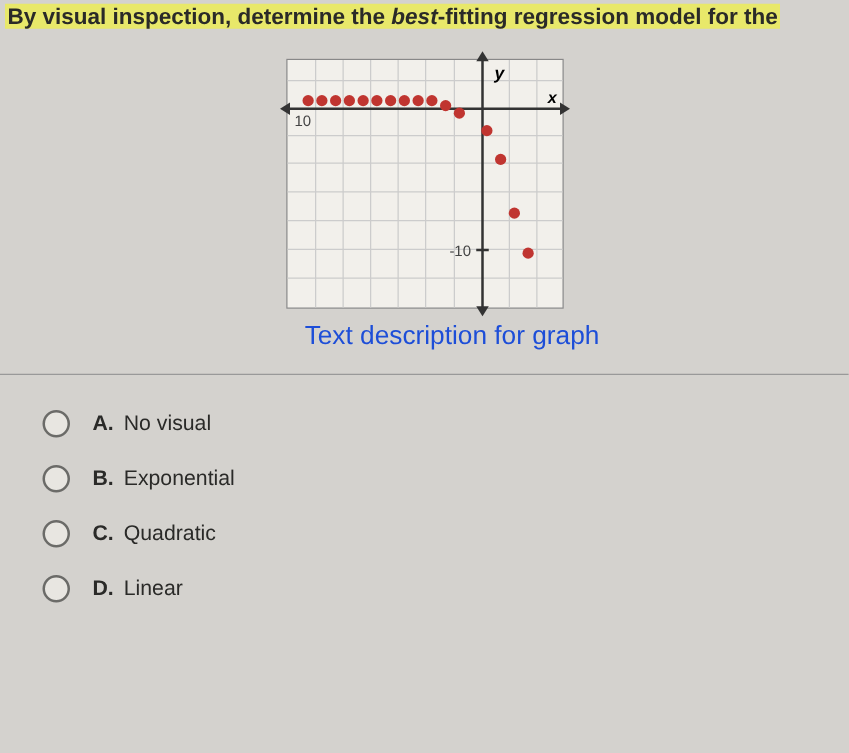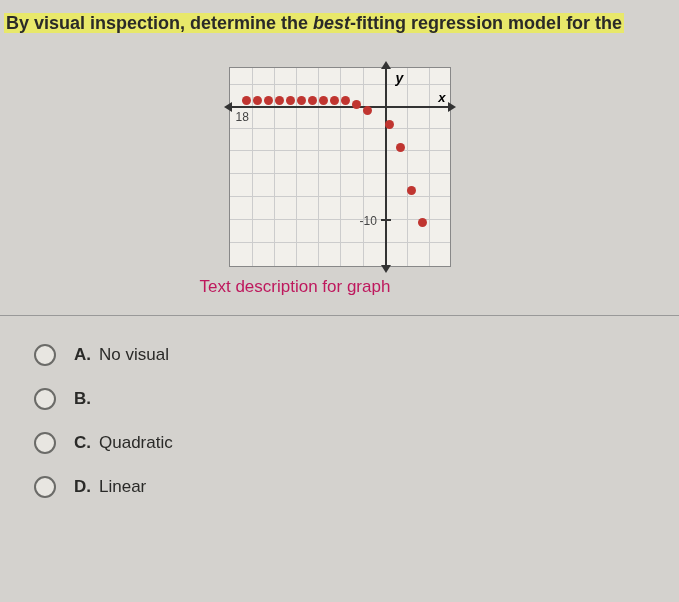--- a/index.html
+++ b/index.html
@@ -5,21 +5,21 @@
     * { box-sizing: border-box; margin: 0; padding: 0; }
     body {
       width: 679px;
       height: 602px;
       font-family: Arial, sans-serif;
       background: #d4d2ce;
       position: relative;
       overflow: hidden;
     }
     .question-prompt {
-      padding: 12px 4px;
+      padding: 2px 4px;
       font-size: 18px;
       font-weight: bold;
       color: #2a2a28;
       line-height: 1.3;
     }
     .highlight {
       background: #e8e86a;
       padding: 0 2px;
     }
     .italic { font-style: italic; }
@@ -75,23 +75,23 @@
     .tick-label-10 { position: absolute; left: 6px; top: 42px; font-size: 12px; color: #444;}
     .tick-label-m10 { position: absolute; left: 130px; top: 146px; font-size: 12px; color: #444;}
     .tick-m10-mark { position: absolute; left: 151px; top: 151px; width: 10px; height: 2px; background:#333; }
     .dot {
       position: absolute;
       width: 9px; height: 9px;
       background: #c03530;
       border-radius: 50%;
     }
     .graph-caption {
-      text-align: left;
-      font-size: 17px;
-      color: #be185d;
+      text-align: right;
+      font-size: 21px;
+      color: #1d4ed8;
       margin-top: 10px;
     }
     .divider {
       margin-top: 18px;
       border-top: 1px solid #999;
     }
     .options {
       margin-top: 28px;
       margin-left: 34px;
     }
@@ -138,21 +138,21 @@
     <div class="grid-line-h" style="top:174px"></div>
     <div class="axis-x"></div>
     <div class="axis-y"></div>
     <div class="arrow-right"></div>
     <div class="arrow-up"></div>
     <div class="arrow-down"></div>
     <div class="arrow-left"></div>
     <div class="tick-m10-mark"></div>
     <span class="label-y">y</span>
     <span class="label-x">x</span>
-    <span class="tick-label-10">18</span>
+    <span class="tick-label-10">10</span>
     <span class="tick-label-m10">-10</span>
 
     <div class="dot" style="left:12px; top:28px"></div>
     <div class="dot" style="left:23px; top:28px"></div>
     <div class="dot" style="left:34px; top:28px"></div>
     <div class="dot" style="left:45px; top:28px"></div>
     <div class="dot" style="left:56px; top:28px"></div>
     <div class="dot" style="left:67px; top:28px"></div>
     <div class="dot" style="left:78px; top:28px"></div>
     <div class="dot" style="left:89px; top:28px"></div>
@@ -172,20 +172,21 @@
 
 <div class="options">
   <div class="option">
     <div class="radio"></div>
     <span class="opt-letter">A.</span>
     <span class="opt-text">No visual</span>
   </div>
   <div class="option">
     <div class="radio"></div>
     <span class="opt-letter">B.</span>
+    <span class="opt-text">Exponential</span>
   </div>
   <div class="option">
     <div class="radio"></div>
     <span class="opt-letter">C.</span>
     <span class="opt-text">Quadratic</span>
   </div>
   <div class="option">
     <div class="radio"></div>
     <span class="opt-letter">D.</span>
     <span class="opt-text">Linear</span>

